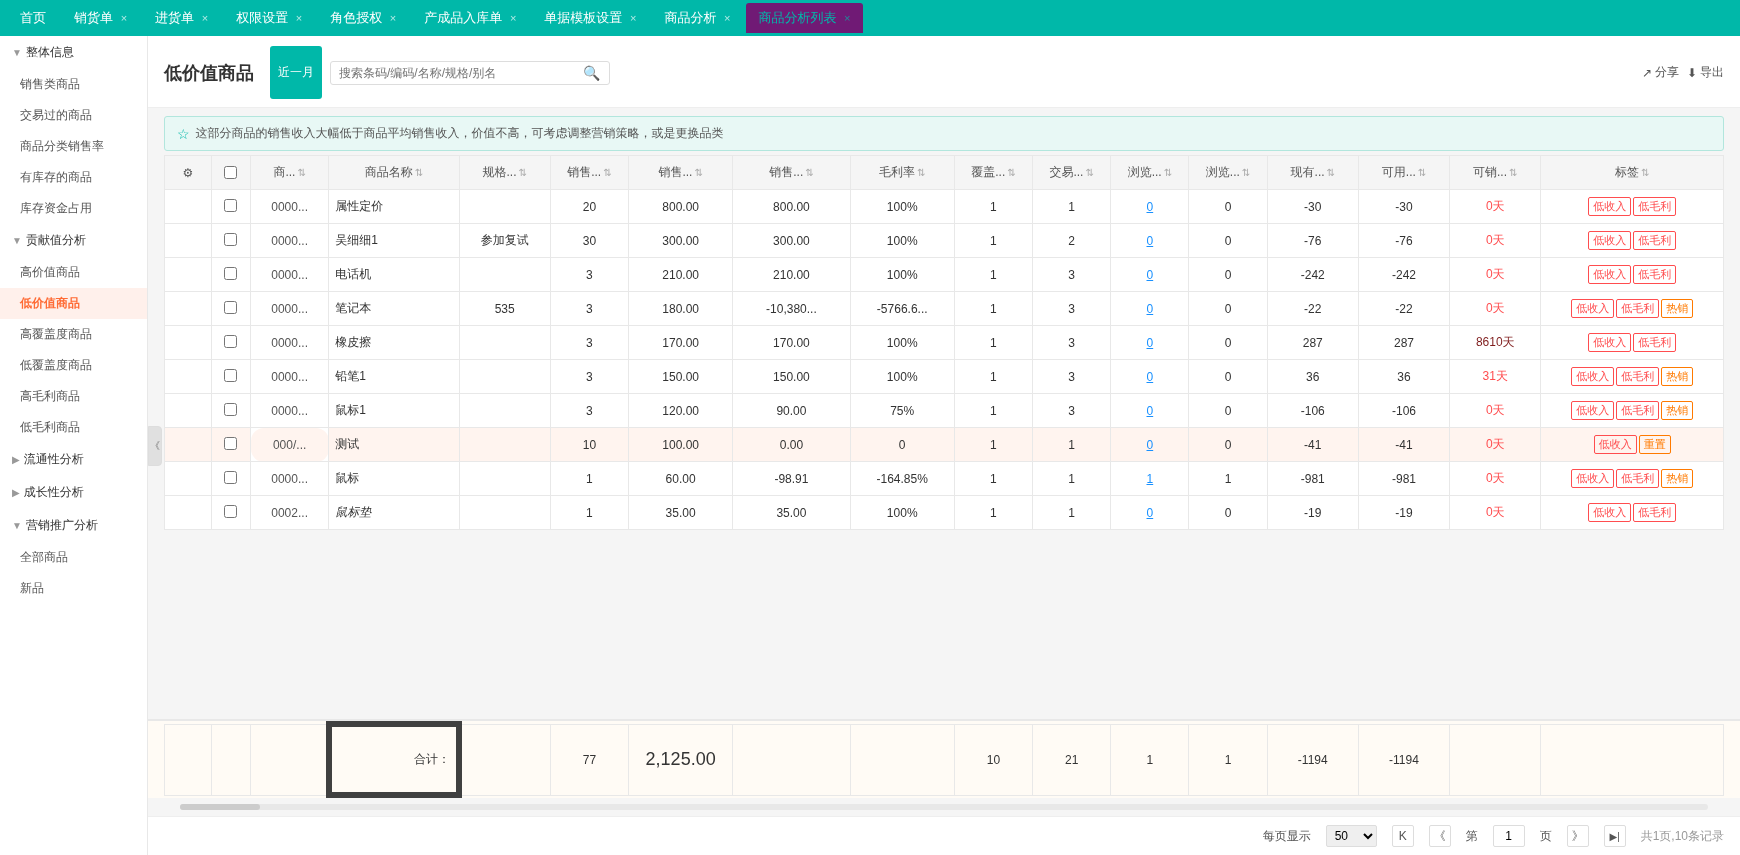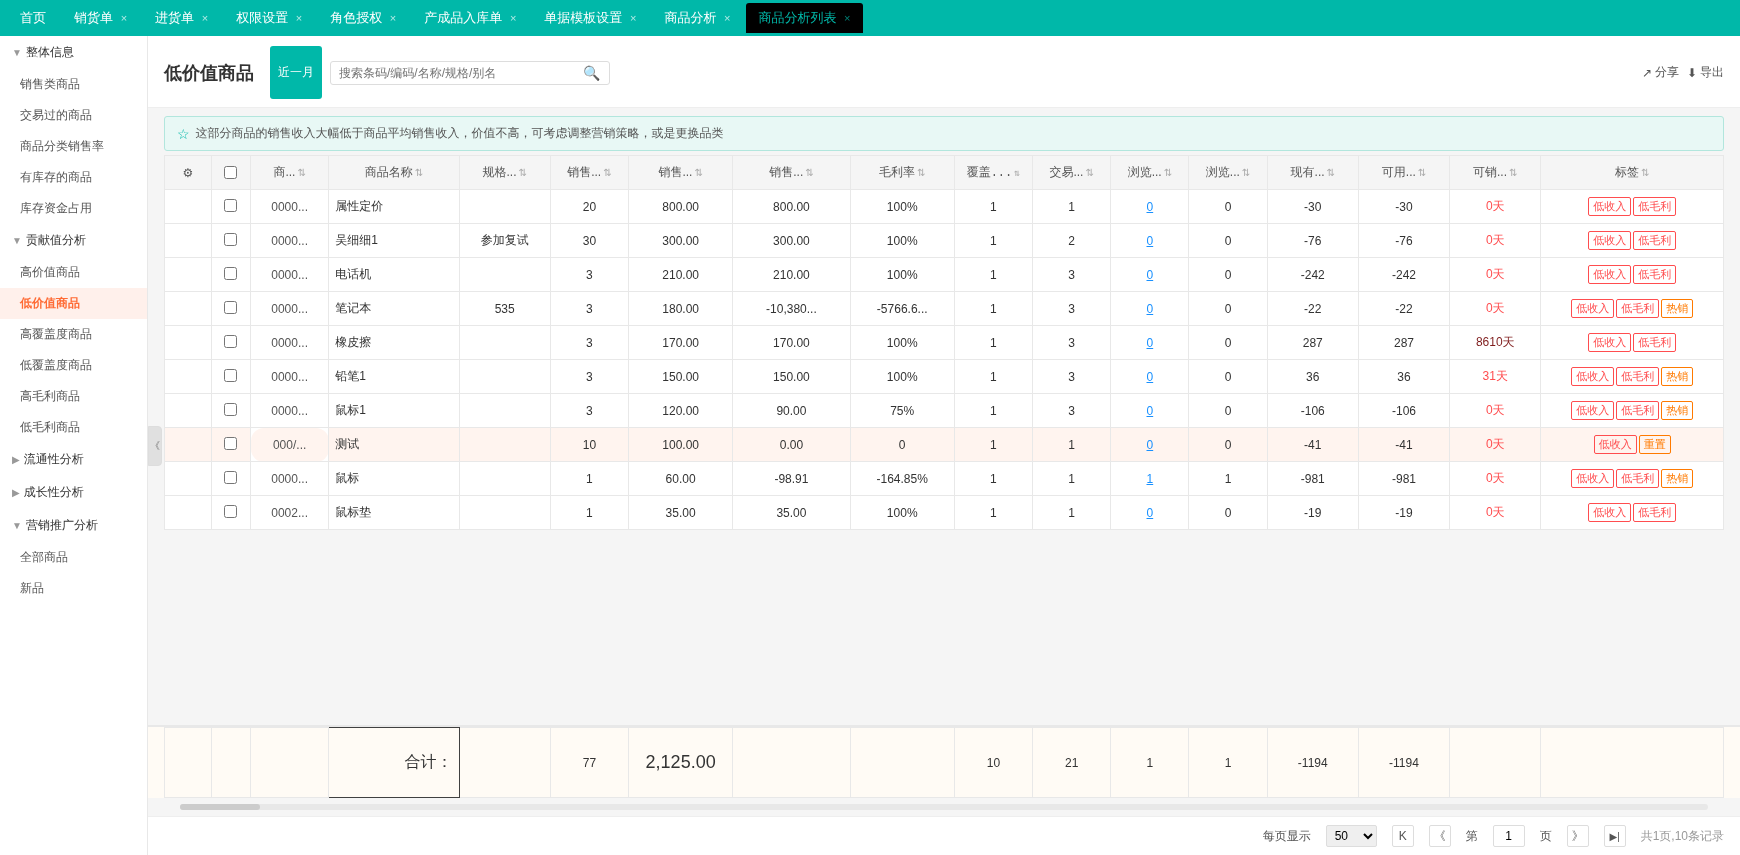--- a/index.html
+++ b/index.html
@@ -1,21 +1,21 @@
 <!DOCTYPE html>
 <html><head>
   <meta charset="utf-8">
   <style>
     * { margin: 0; padding: 0; box-sizing: border-box; }
     body { font-family: 'Microsoft YaHei', Arial, sans-serif; font-size: 12px; background: #f5f5f5; color: #333; width: 1740px; min-height: 855px; overflow-x: hidden; }
 
     
     .top-nav { background: #00b8a9; display: flex; align-items: center; height: 36px; padding: 0 8px; gap: 4px; }
     .nav-item { color: #fff; padding: 6px 12px; cursor: pointer; font-size: 13px; white-space: nowrap; border-radius: 3px; }
-    .nav-item.active { background: #000000; color: #00b8a9; border-radius: 3px 3px 0 0; }
+    .nav-item.active { background: #701a75; color: #00b8a9; border-radius: 3px 3px 0 0; }
     .nav-item .close-x { margin-left: 4px; opacity: 0.7; font-size: 11px; }
 
     
     .layout { display: flex; height: calc(855px - 36px); }
 
     
     .sidebar { width: 148px; background: #fff; border-right: 1px solid #e8e8e8; overflow-y: auto; flex-shrink: 0; }
     .sidebar-group-header { display: flex; align-items: center; padding: 8px 12px; font-size: 12px; color: #333; cursor: pointer; }
     .sidebar-group-header .arrow { margin-right: 4px; font-size: 10px; color: #999; }
     .sidebar-item { padding: 7px 12px 7px 20px; font-size: 12px; color: #555; cursor: pointer; }
@@ -198,21 +198,21 @@
                   <span>销售...</span>
                   <span class="sort-icon">⇅</span>
                 </div>
               </th>
             <th style="width:80px;">
                 <div class="col-header">
                   <span>毛利率</span>
                   <span class="sort-icon">⇅</span>
                 </div>
               </th>
-            <th style="width:60px;font-family:Liberation Mono, monospace;">
+            <th style="width:60px;">
                 <div class="col-header">
                   <span>覆盖...</span>
                   <span class="sort-icon">⇅</span>
                 </div>
               </th>
             <th style="width:60px;">
                 <div class="col-header">
                   <span>交易...</span>
                   <span class="sort-icon">⇅</span>
                 </div>
@@ -424,21 +424,21 @@
     <td>1</td>
     <td>-981</td>
     <td>-981</td>
     <td style="color:#ff4d4f;">0天</td>
     <td><span class="tag tag-red">低收入</span><span class="tag tag-red">低毛利</span><span class="tag tag-orange">热销</span></td>
   </tr>
             <tr>
     <td></td>
     <td><input type="checkbox" style=""></td>
     <td style="color:#555;">0002...</td>
-    <td style="text-align:left;">鼠标垫</td>
+    <td style="text-align:left;font-style:italic;">鼠标垫</td>
     <td></td>
     <td>1</td>
     <td>35.00</td>
     <td>35.00</td>
     <td>100%</td>
     <td>1</td>
     <td>1</td>
     <td><span class="tag-link">0</span></td>
     <td>0</td>
     <td>-19</td>
@@ -450,21 +450,21 @@
       </table>
     </div>
 
     <div style="background:#fffbf5;border-top:2px solid #e8e8e8;padding:0 16px;">
       <table style="width:100%;border-collapse:collapse;background:#fffbf5;">
         <tbody>
             <tr>
           <td style="width:36px;border:1px solid #e8e8e8;padding:8px 6px;"></td>
           <td style="width:30px;border:1px solid #e8e8e8;padding:8px 6px;"></td>
           <td style="width:60px;border:1px solid #e8e8e8;padding:8px 6px;"></td>
-          <td style="width:100px;border:1px solid #404040;padding:24px 6px;text-align:right;font-size:16px;">合计：</td>
+          <td style="width:100px;border:6px solid #404040;padding:24px 6px;text-align:right;font-size:12px;">合计：</td>
           <td style="width:70px;border:1px solid #e8e8e8;padding:8px 6px;"></td>
           <td style="width:60px;border:1px solid #e8e8e8;padding:8px 6px;text-align:center;font-size:12px;">77</td>
           <td style="width:80px;border:1px solid #e8e8e8;padding:8px 6px;text-align:center;font-size:18px;">2,125.00</td>
           <td style="width:90px;border:1px solid #e8e8e8;padding:8px 6px;"></td>
           <td style="width:80px;border:1px solid #e8e8e8;padding:8px 6px;"></td>
           <td style="width:60px;border:1px solid #e8e8e8;padding:8px 6px;text-align:center;font-size:12px;">10</td>
           <td style="width:60px;border:1px solid #e8e8e8;padding:8px 6px;text-align:center;font-size:12px;">21</td>
           <td style="width:60px;border:1px solid #e8e8e8;padding:8px 6px;text-align:center;font-size:12px;">1</td>
           <td style="width:60px;border:1px solid #e8e8e8;padding:8px 6px;text-align:center;font-size:12px;">1</td>
           <td style="width:70px;border:1px solid #e8e8e8;padding:8px 6px;text-align:center;font-size:12px;">-1194</td>

